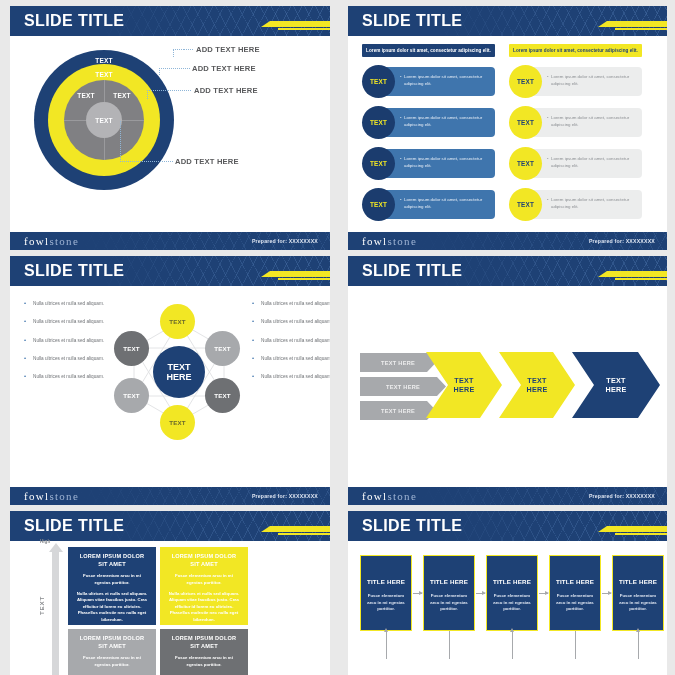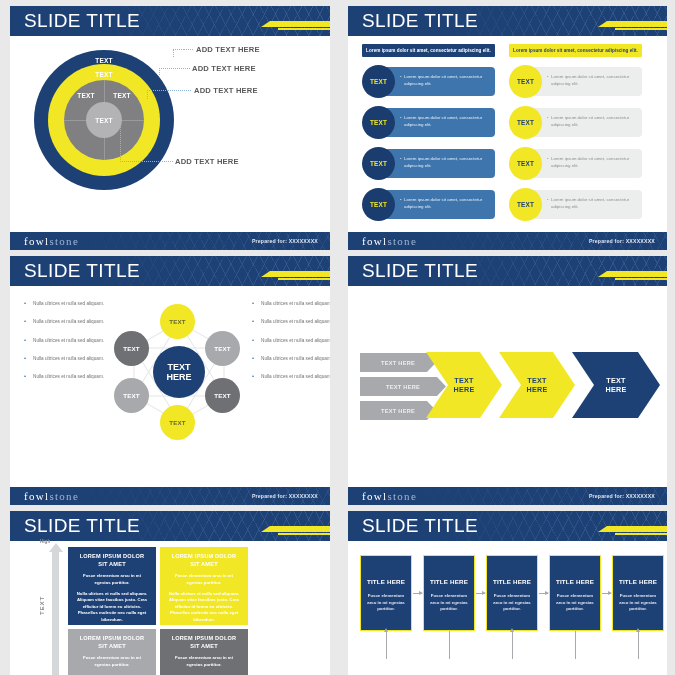--- a/index.html
+++ b/index.html
@@ -14,21 +14,21 @@
 
   
   .hdr{position:relative;height:30px;background:#1e4175;overflow:hidden;}
   .hdr .mesh{position:absolute;inset:0;opacity:.55;
      background-image:
        repeating-linear-gradient(62deg,transparent 0 9px,rgba(120,165,225,.42) 9px 9.8px),
        repeating-linear-gradient(-62deg,transparent 0 9px,rgba(120,165,225,.42) 9px 9.8px);}
   .hdr .fade{position:absolute;inset:0;
      background:linear-gradient(90deg,#1e4175 0%,#1e4175 28%,rgba(30,65,117,.25) 62%,rgba(30,65,117,0) 100%);}
   .hdr .ttl{position:absolute;left:14px;top:50%;transform:translateY(-50%);
-     color:#fff;font-size:19px;font-weight:400;letter-spacing:.4px;}
+     color:#fff;font-size:16px;font-weight:700;letter-spacing:.4px;}
   .accent{position:absolute;right:0;top:15px;height:6px;width:60px;background:#f2e724;}
   .accent:before{content:"";position:absolute;left:-9px;top:0;width:0;height:0;
      border-style:solid;border-width:0 0 6px 9px;border-color:transparent transparent #f2e724 transparent;}
   .accent-sub{position:absolute;right:0;top:22px;height:2px;width:52px;background:#f2e724;}
 
   
   .ftr{position:absolute;left:0;right:0;bottom:0;height:18px;background:#1e4175;overflow:hidden;}
   .ftr .mesh{position:absolute;inset:0;opacity:.45;
      background-image:
        repeating-linear-gradient(62deg,transparent 0 8px,rgba(120,165,225,.4) 8px 8.7px),

